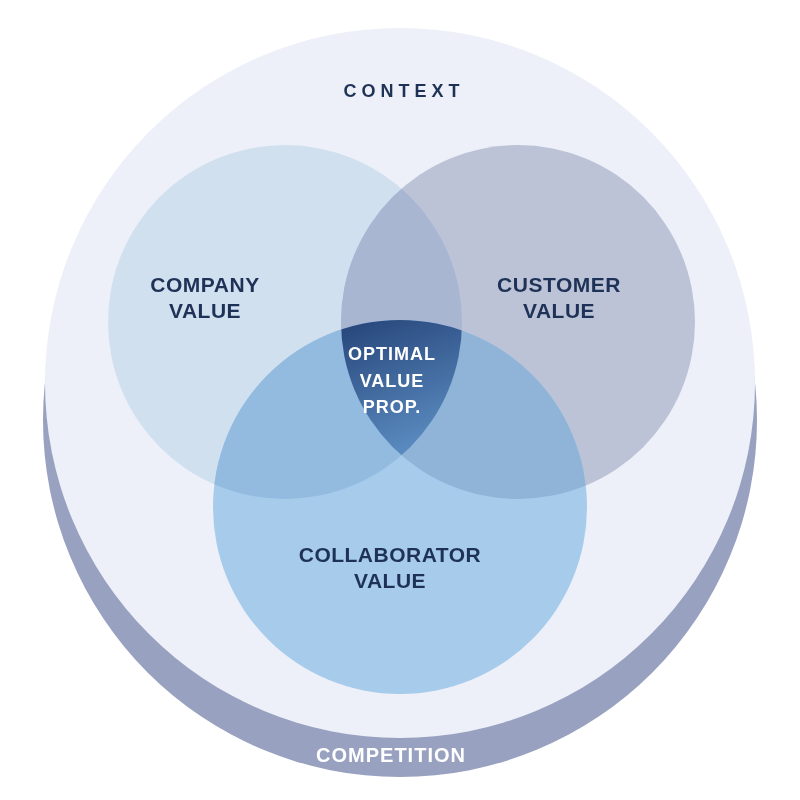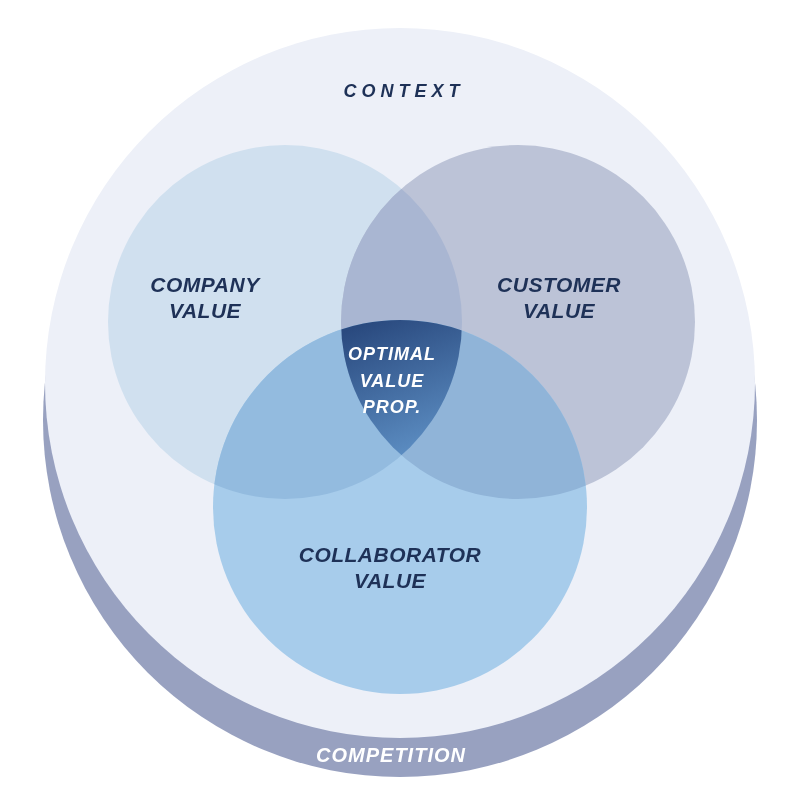--- a/index.html
+++ b/index.html
@@ -7,21 +7,20 @@
     padding: 0;
     width: 800px;
     height: 800px;
     background: #ffffff;
     overflow: hidden;
   }
   .stage {
     width: 800px;
     height: 800px;
     position: relative;
-    font-style: italic;
   }
   svg {
     display: block;
   }
   text {
     font-family: "Liberation Sans", sans-serif;
     font-weight: 700;
     text-anchor: middle;
   }
   .lbl-outer    { font-size: 18px; letter-spacing: 5px; }

